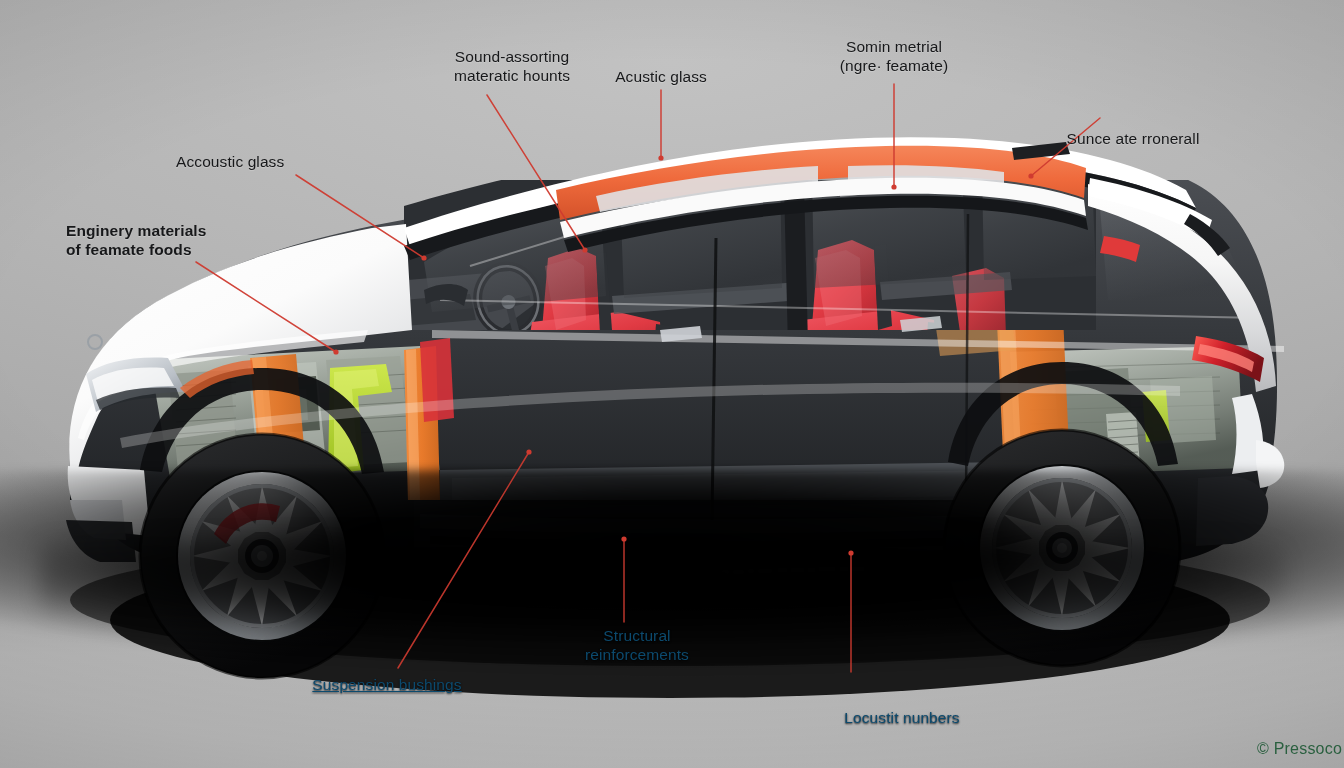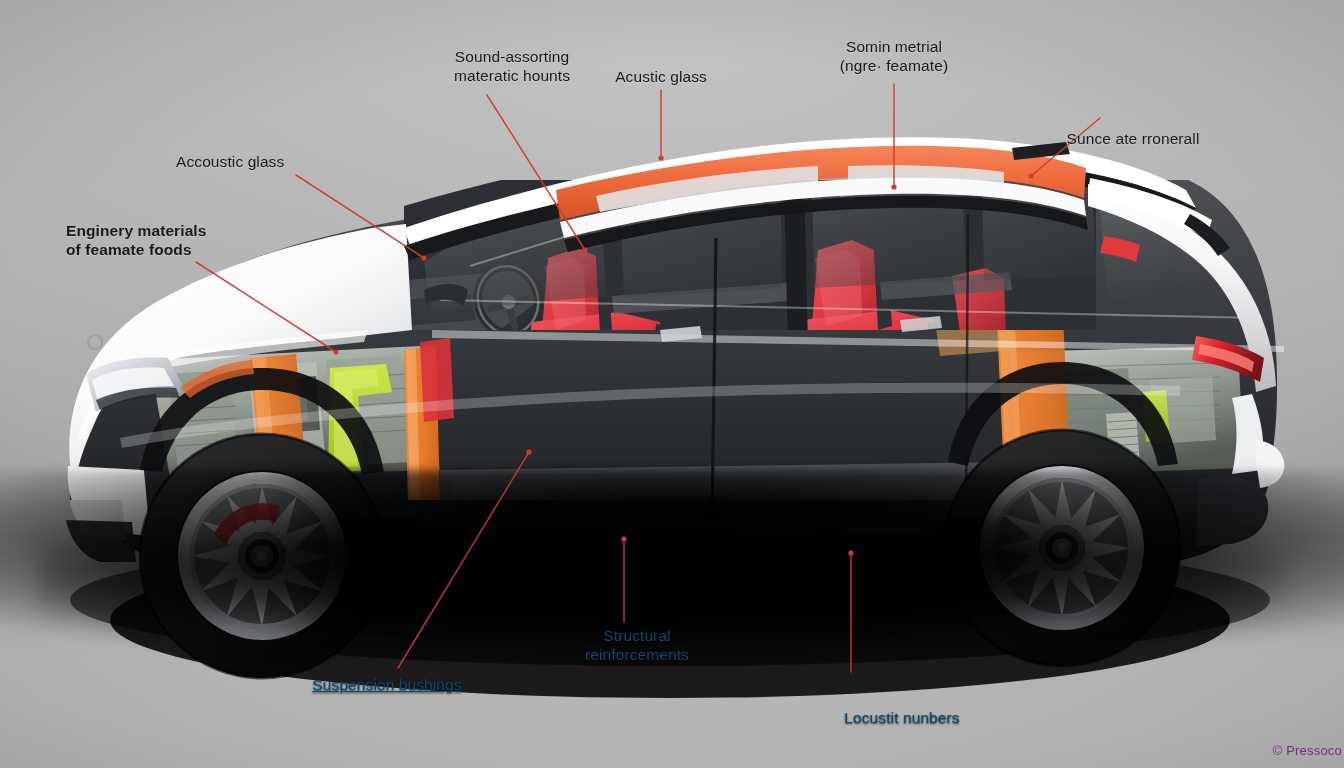--- a/index.html
+++ b/index.html
@@ -54,21 +54,21 @@
   }
   .label.light{
     color:#0c4a6e;
     text-shadow:0 1px 2px rgba(0,0,0,.9);
   }
   .label.ctr{text-align:center;transform:translateX(-50%);}
   .label.lft{text-align:left;}
   .leaders{position:absolute;inset:0;pointer-events:none;}
   .watermark{
     position:absolute;right:2px;bottom:10px;
-    font-size:13px;color:#701a75;opacity:.85;
+    font-size:16px;color:#14532d;opacity:.85;
     letter-spacing:.2px;white-space:nowrap;
   }
 </style>
 </head>
 <body>
 
 <div id="stage">
 
   <div class="bg-base"></div>
   <div class="bg-floor"></div>

